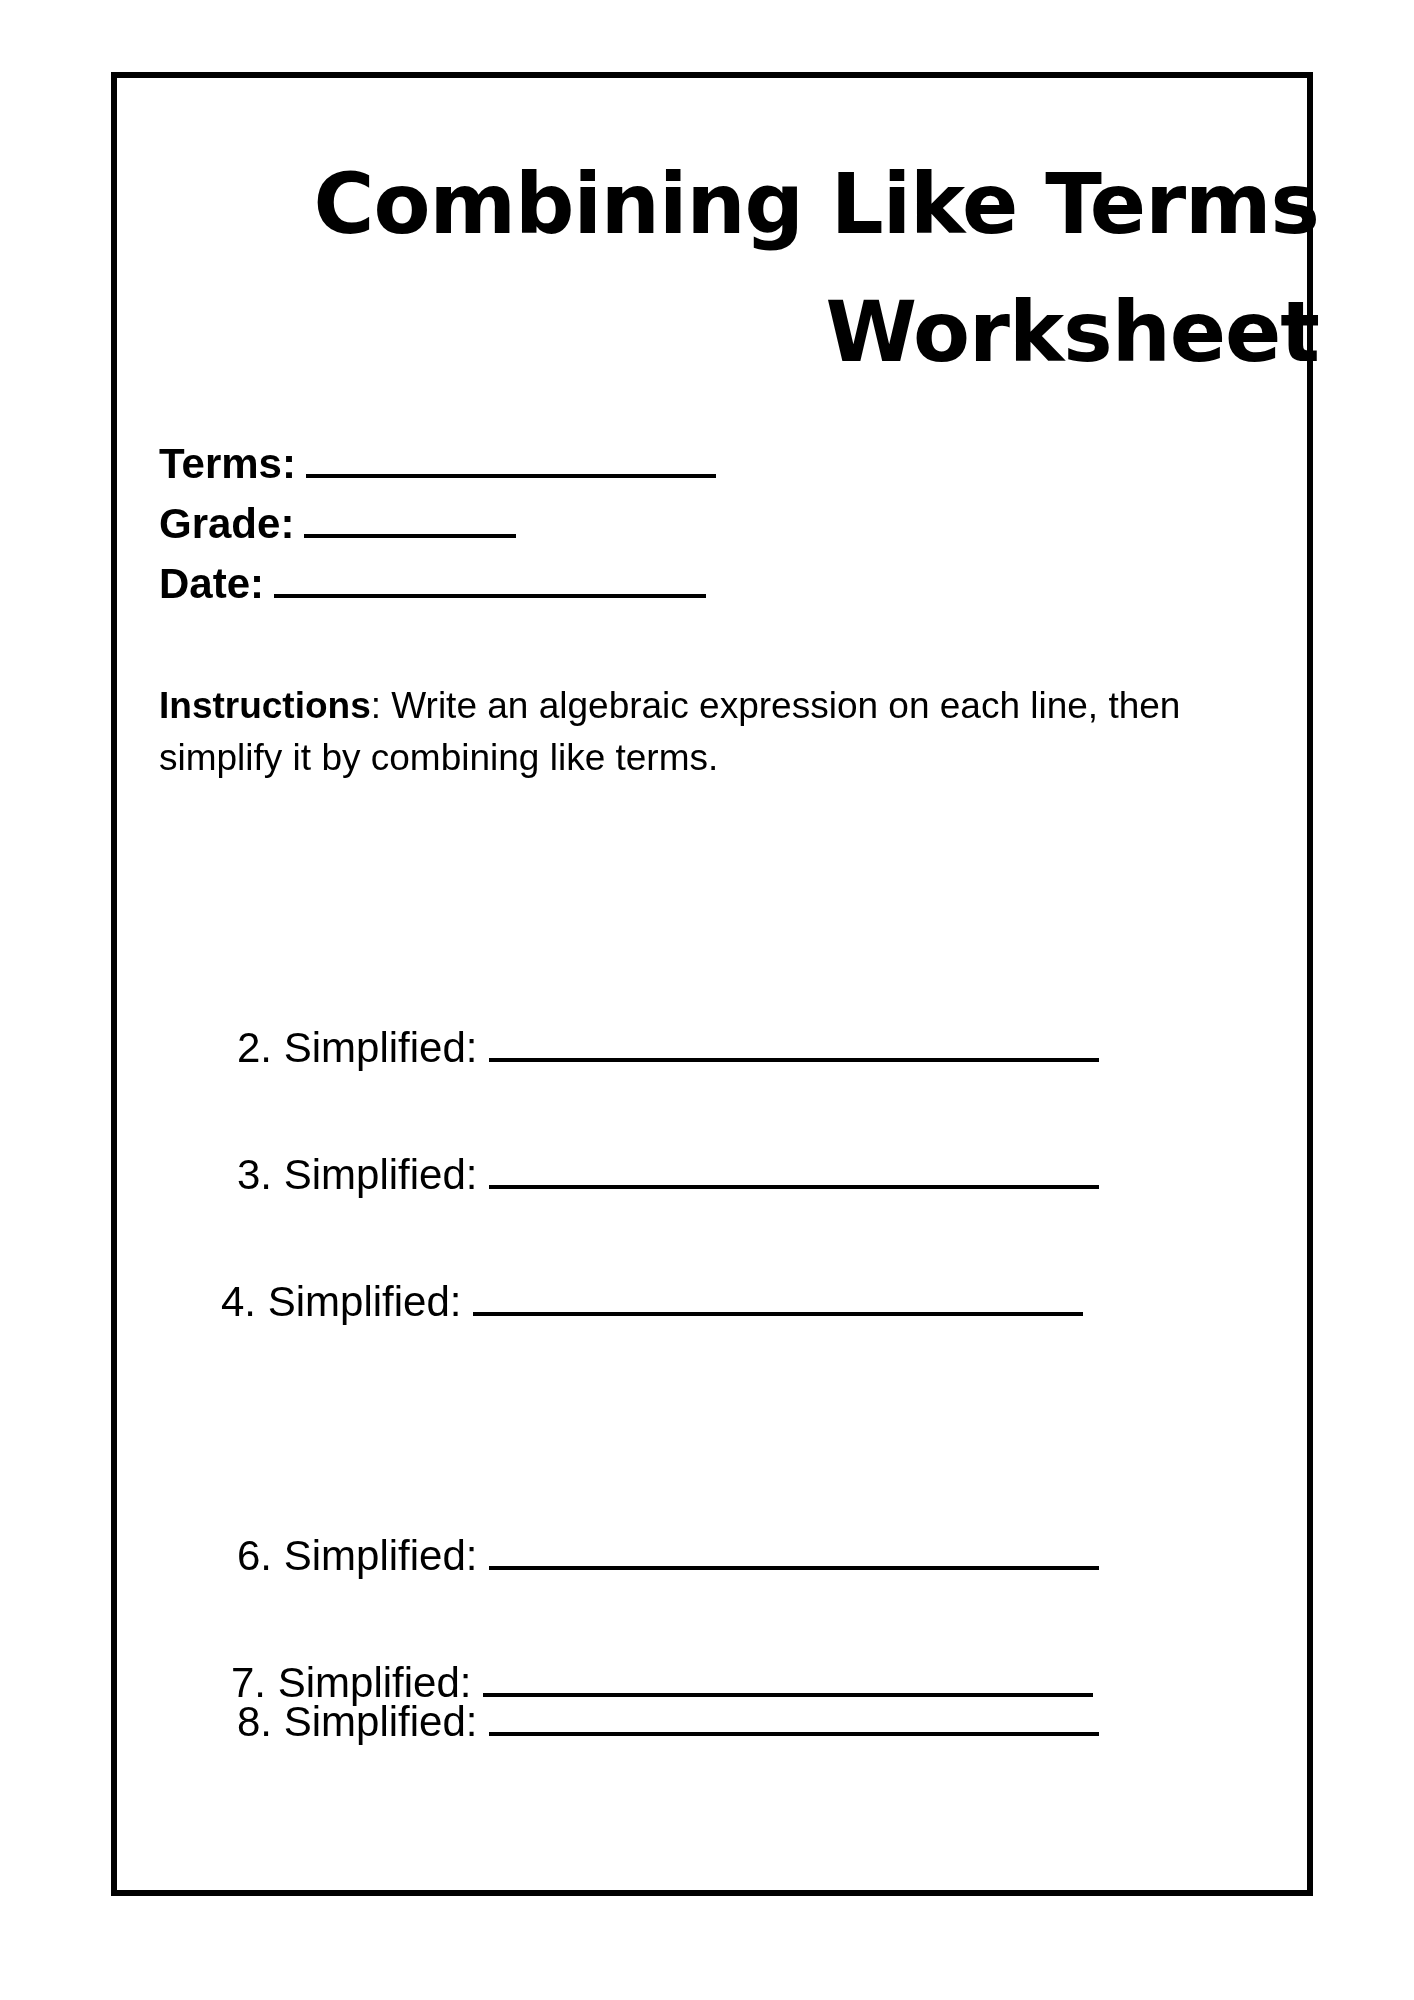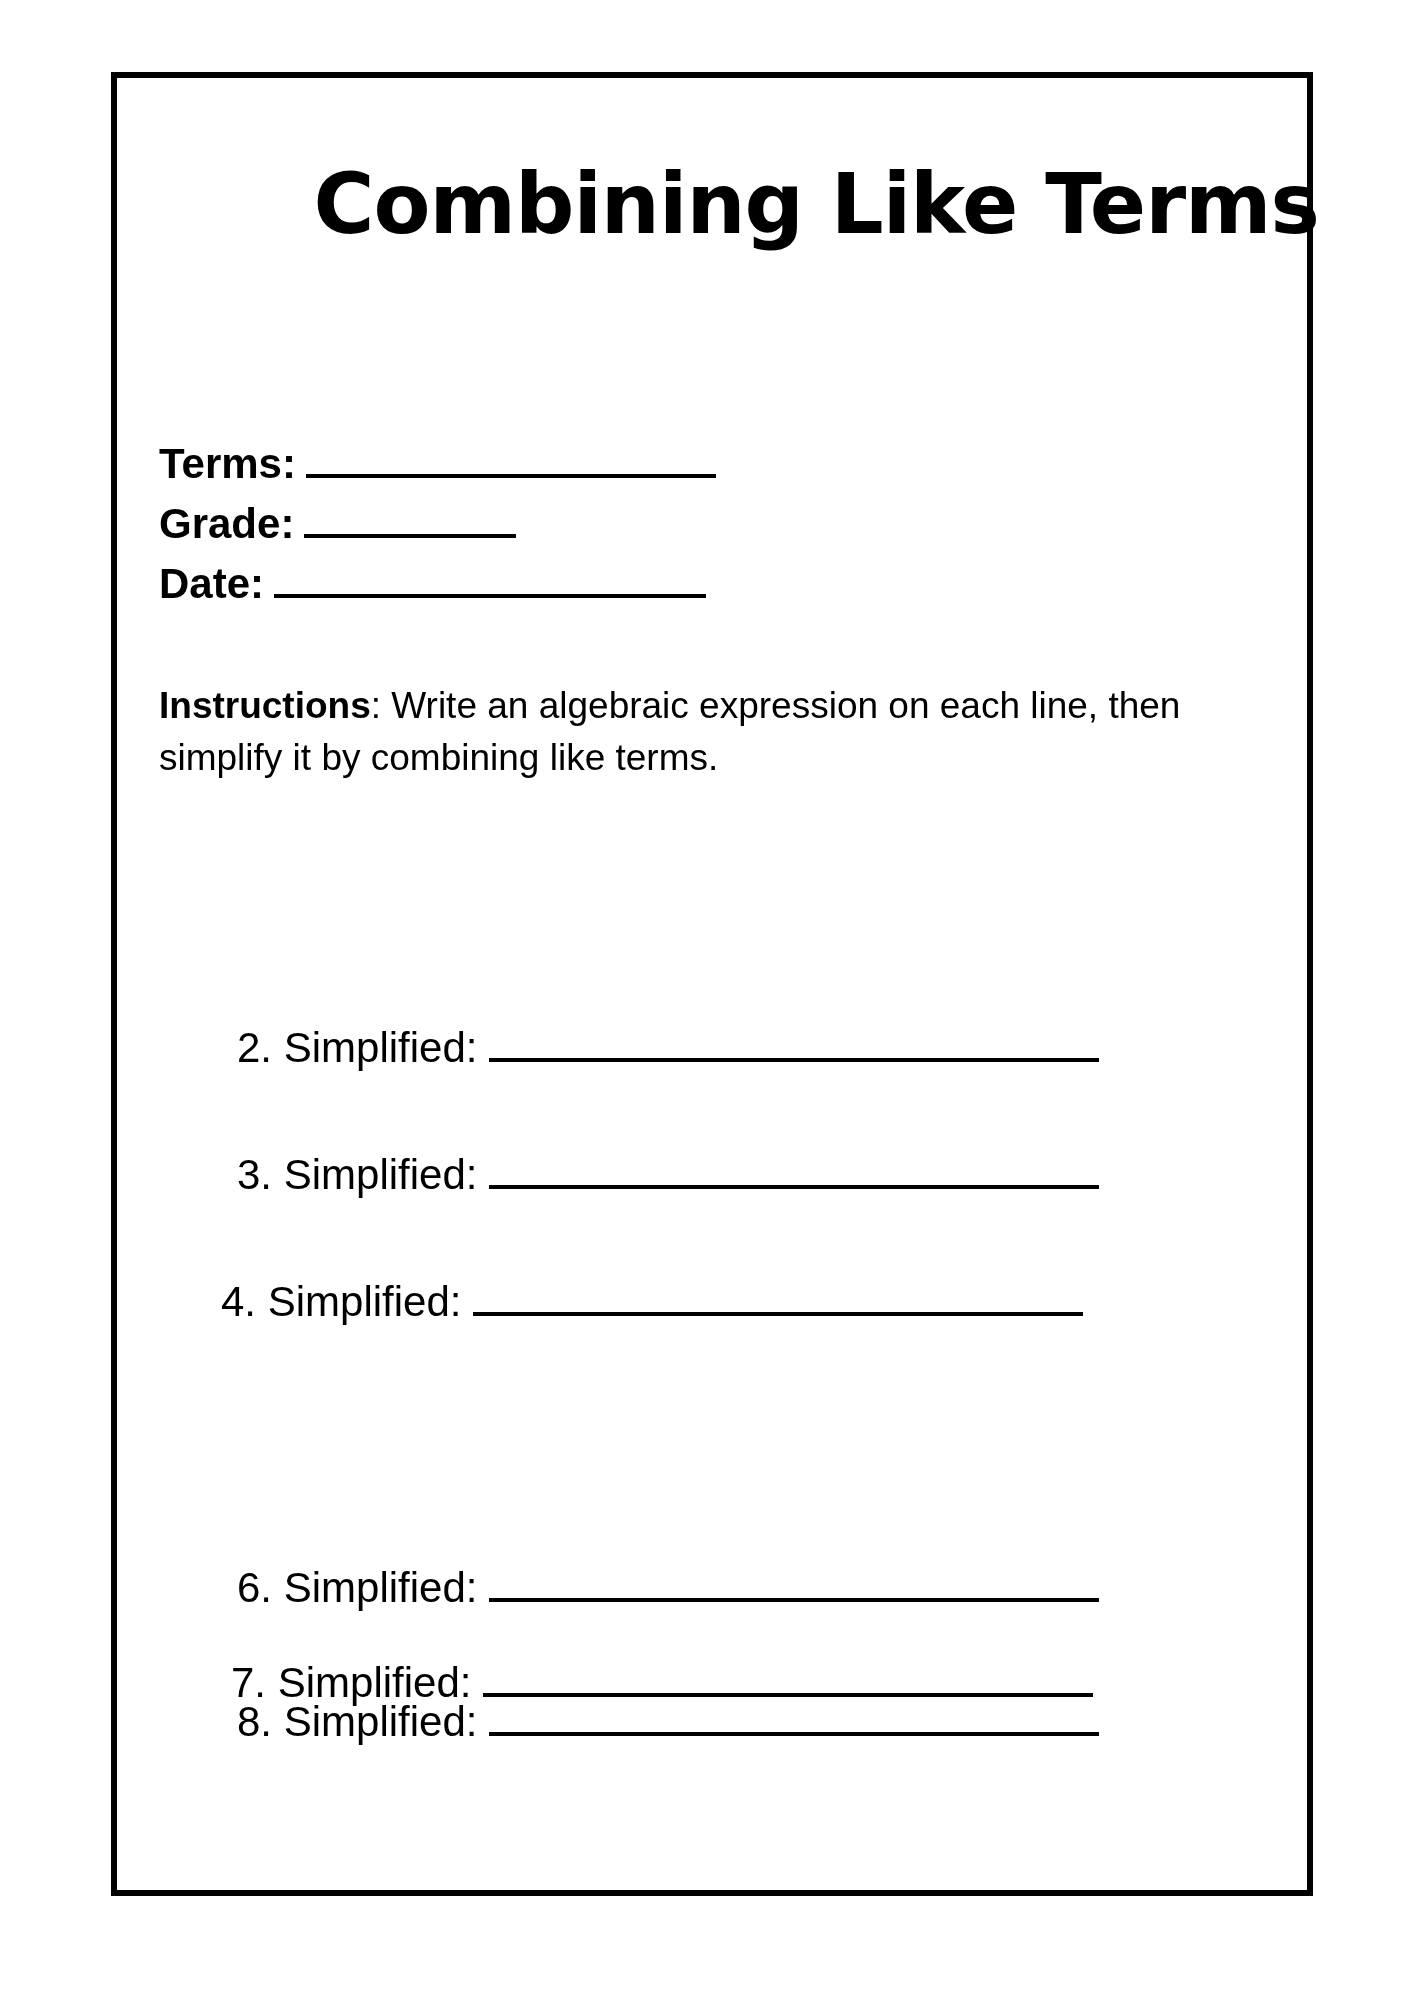--- a/index.html
+++ b/index.html
@@ -14,33 +14,34 @@
   .instr b { font-weight:bold; }
   .item { position:absolute; font-family:"Liberation Sans", sans-serif; font-size:42px; line-height:1; white-space:nowrap; }
   .item .blank { display:inline-block; border-bottom:4px solid #000; height:30px; width:610px; margin-left:12px; vertical-align:baseline; }
 </style>
 </head>
 <body>
 
 <div class="frame">
 
   <div class="title t1">Combining Like Terms</div>
+  <div class="title t2">Worksheet</div>
 
   <div class="field" style="top:364px;">
     <span>Terms:</span><span class="blank" style="width:410px;"></span>
   </div>
   <div class="field" style="top:424px;">
     <span>Grade:</span><span class="blank" style="width:212px;"></span>
   </div>
   <div class="field" style="top:484px;">
     <span>Date:</span><span class="blank" style="width:432px;"></span>
   </div>
 
   <div class="instr"><b>Instructions</b><span>: Write an algebraic expression on each line, then simplify it by combining like terms.</span></div>
 
   <div class="item" style="left:120px; top:949px;"><span>2. Simplified:</span><span class="blank"></span></div>
   <div class="item" style="left:120px; top:1076px;"><span>3. Simplified:</span><span class="blank"></span></div>
   <div class="item" style="left:104px; top:1203px;"><span>4. Simplified:</span><span class="blank"></span></div>
-  <div class="item" style="left:120px; top:1457px;margin-top:32px;"><span>6. Simplified:</span><span class="blank"></span></div>
+  <div class="item" style="left:120px; top:1457px;"><span>6. Simplified:</span><span class="blank"></span></div>
   <div class="item" style="left:114px; top:1584px;"><span>7. Simplified:</span><span class="blank"></span></div>
   <div class="item" style="left:120px; top:1623px;"><span>8. Simplified:</span><span class="blank"></span></div>
 
 </div>
 
 </body></html>

